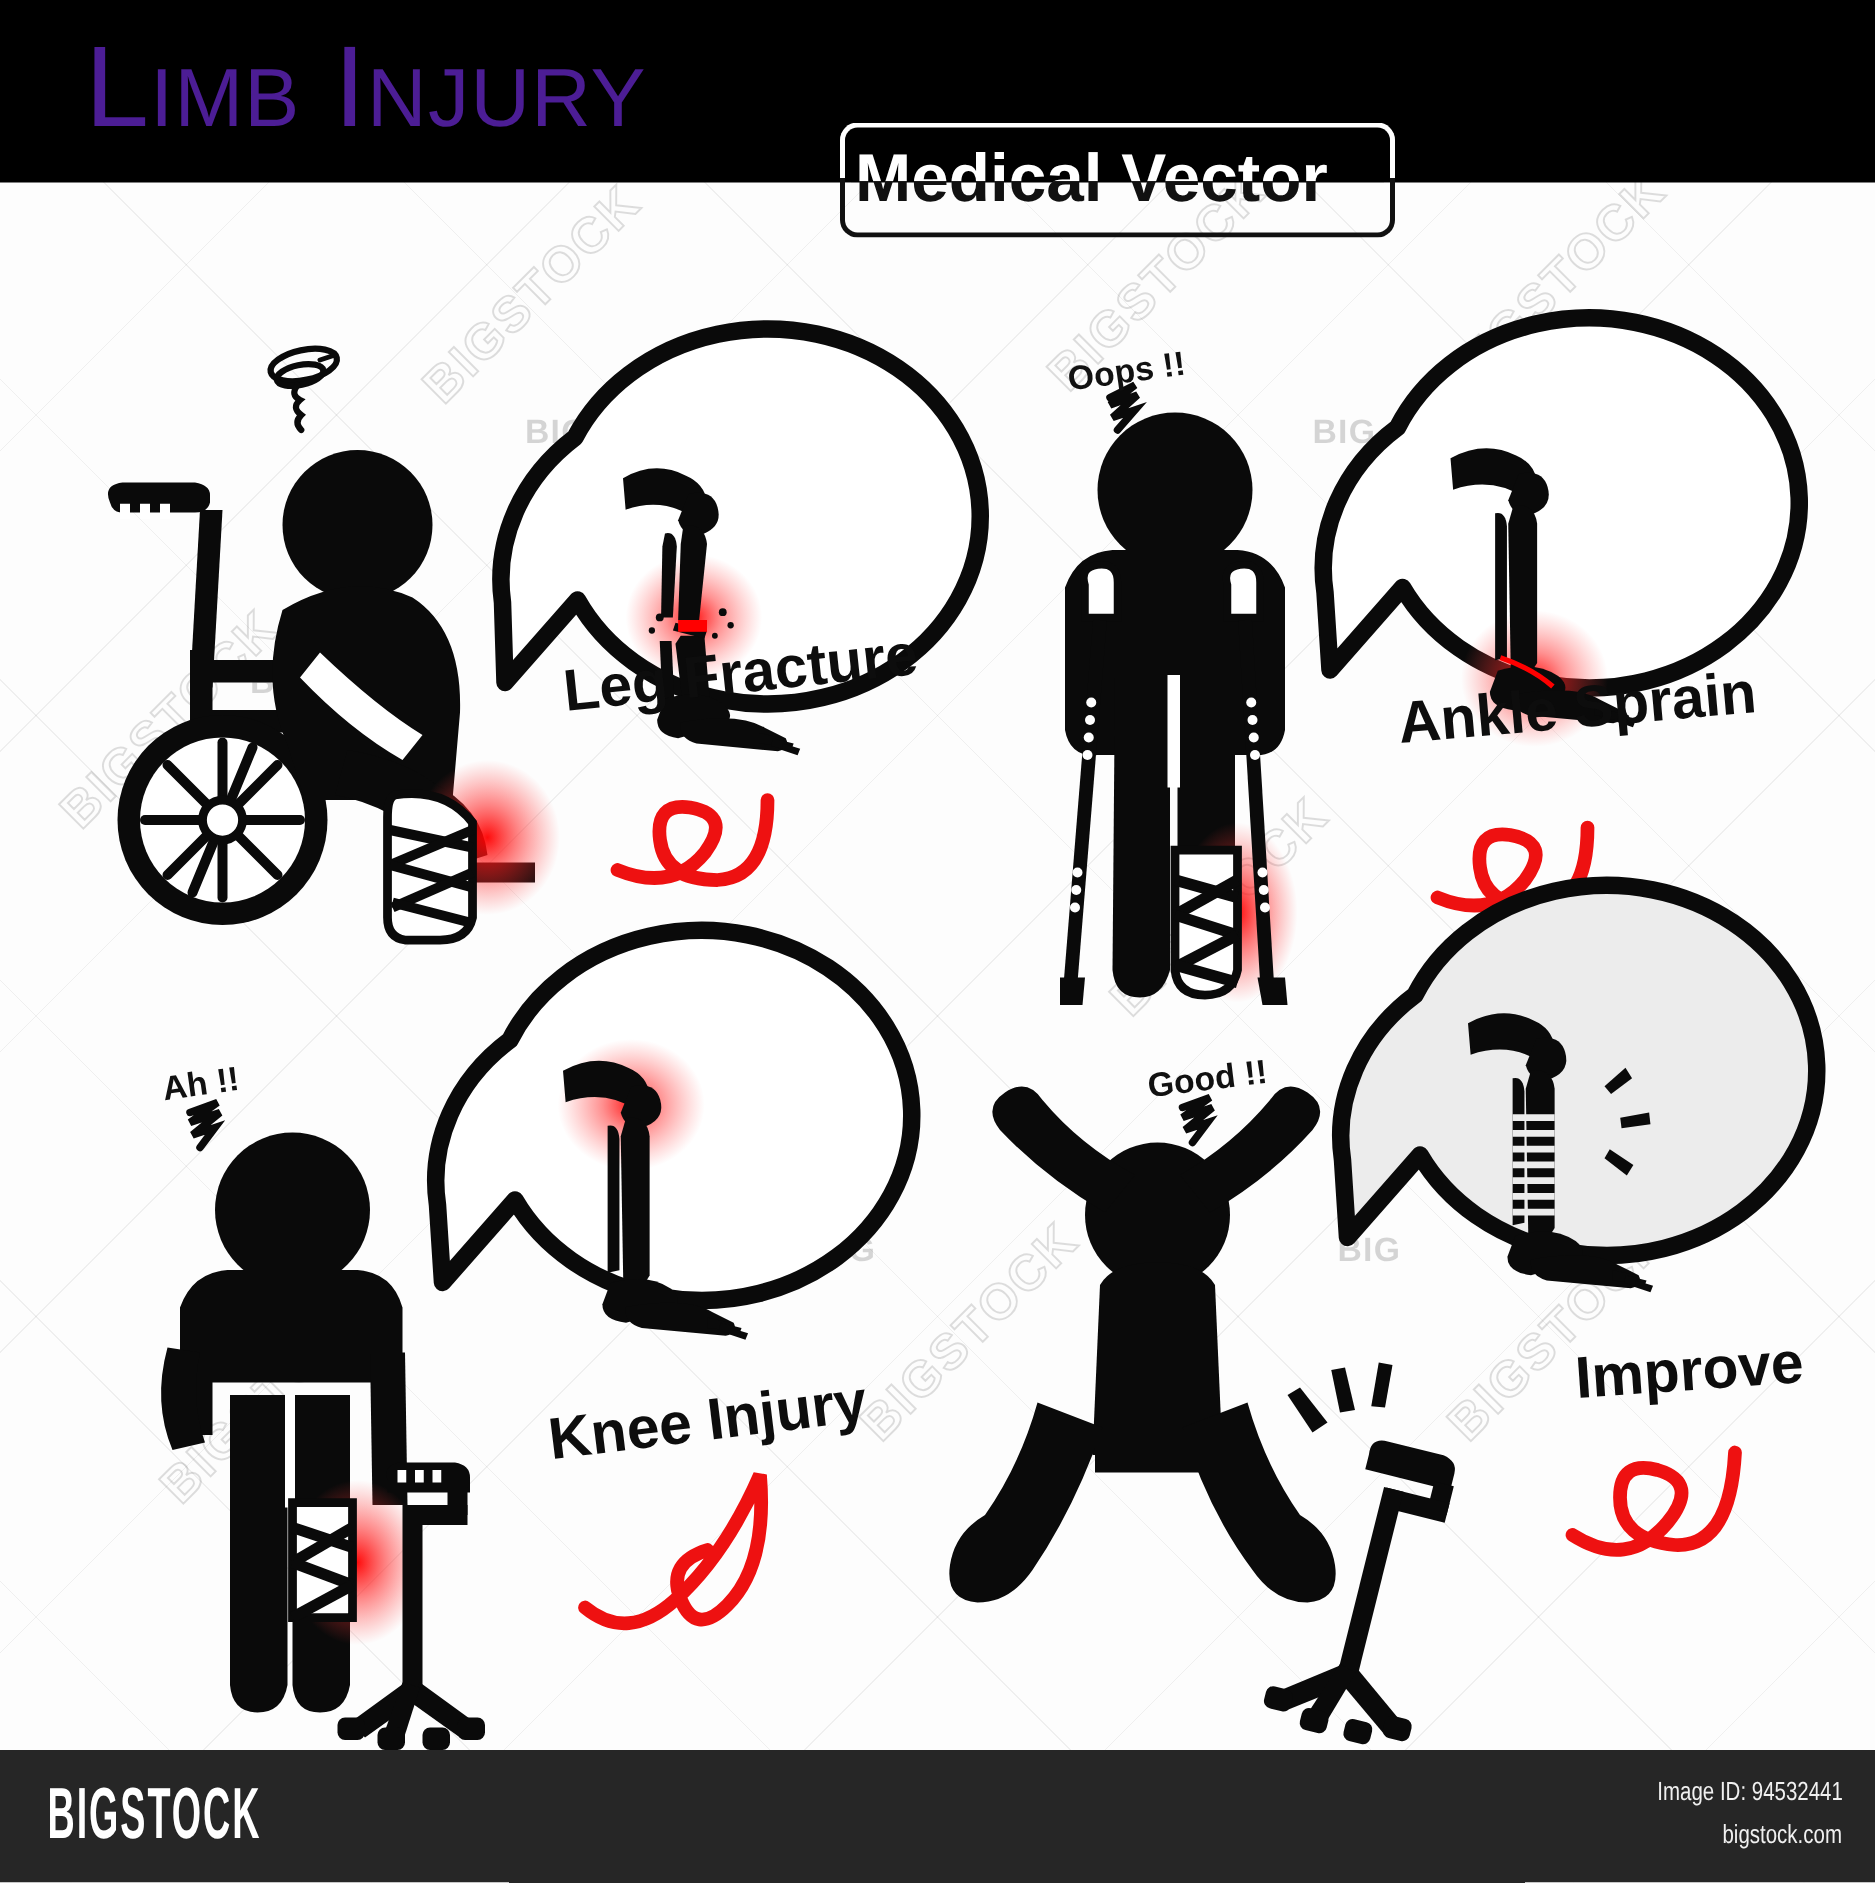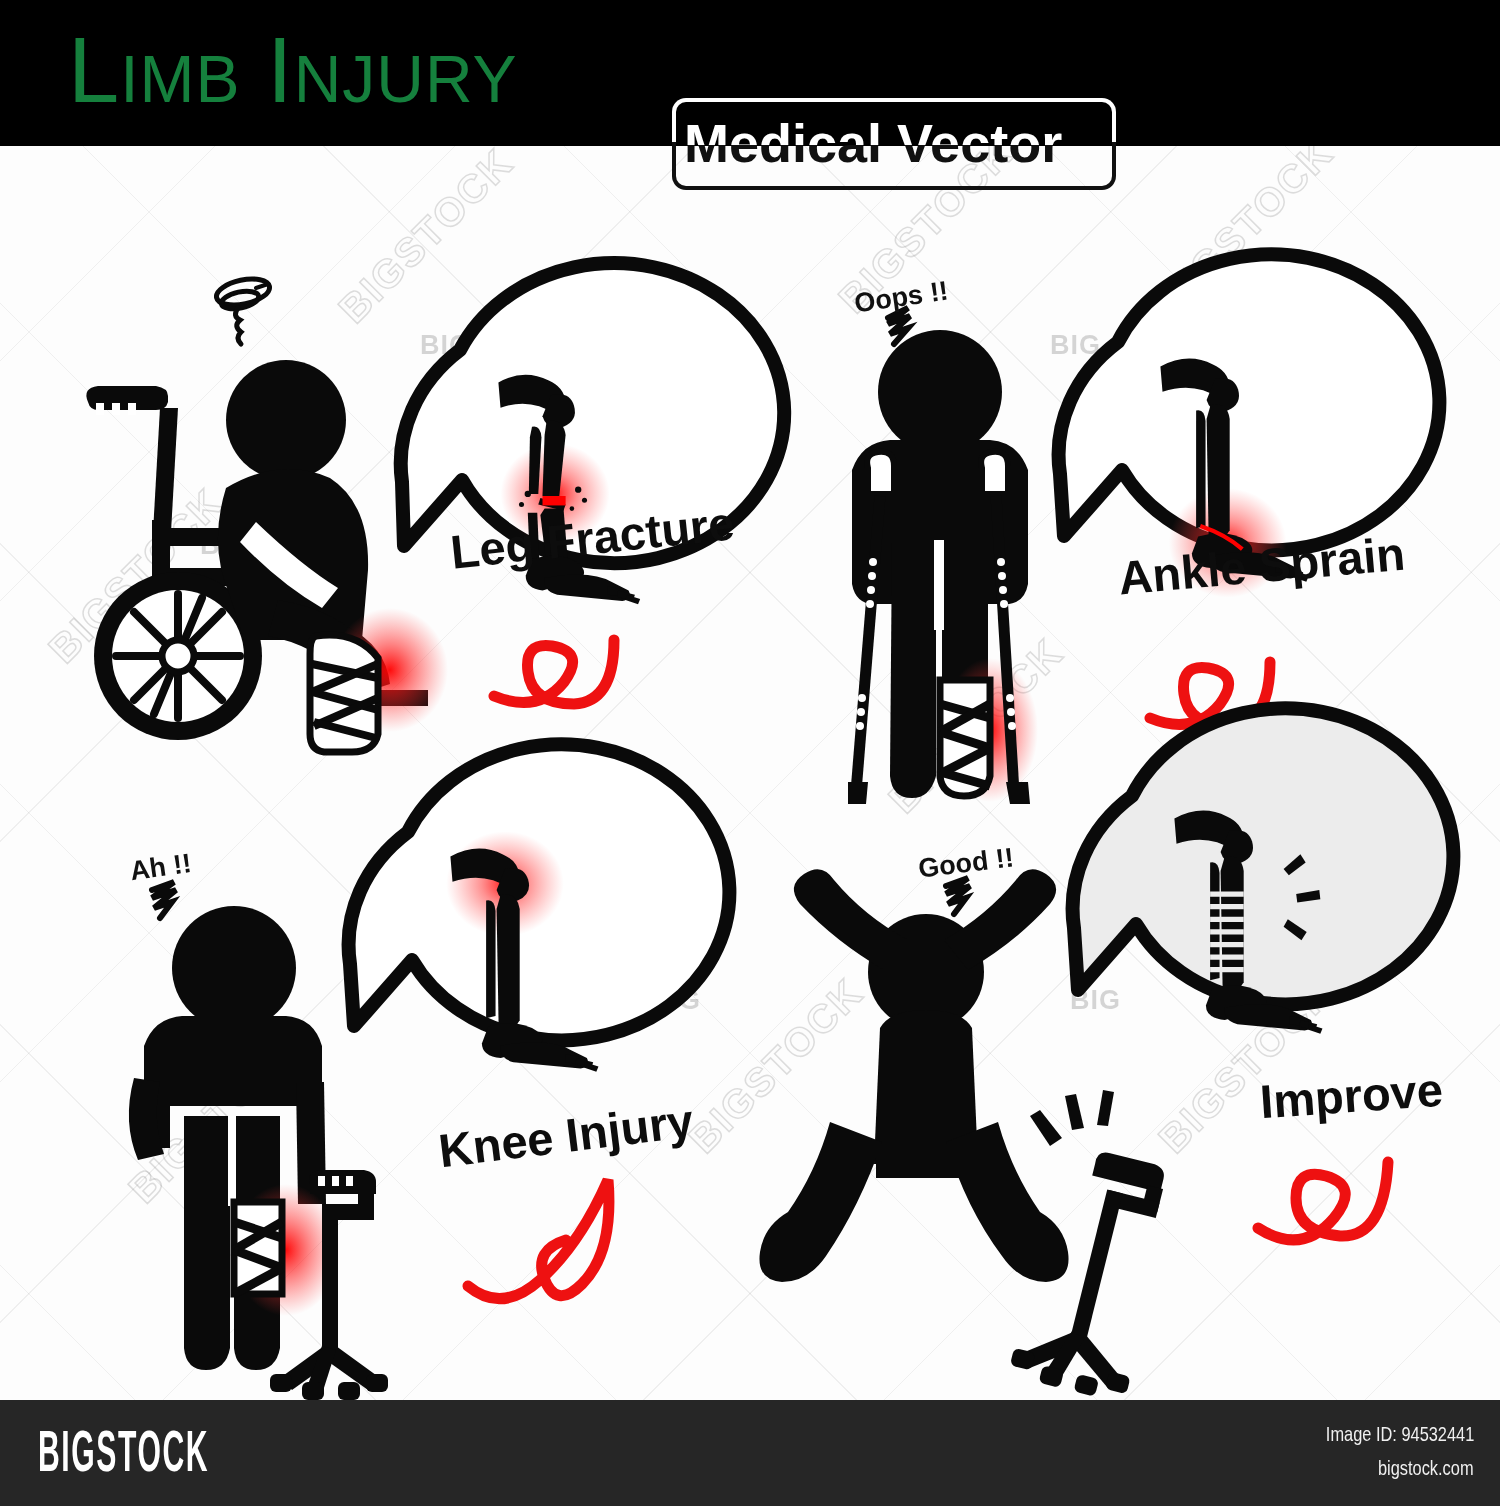--- a/index.html
+++ b/index.html
@@ -31,21 +31,21 @@
     font-family:"Liberation Sans", sans-serif;
   }
 
   
   #header-bar{
     position:absolute; left:0; top:0; width:1500px; height:146px;
     background:#000; z-index:3;
   }
   #page-title{
     position:absolute; left:68px; top:16px; z-index:6;
-    color:#15803d; font-size:92px; line-height:108px;
+    color:#4c1d95; font-size:92px; line-height:108px;
     font-family:"Liberation Sans", sans-serif; font-weight:300;
     letter-spacing:1px; white-space:nowrap;
   }
   #page-title .sc{ font-size:66px; }
 
   
   #badge-wrap{
     position:absolute; left:672px; top:98px; width:444px; height:92px; z-index:7;
   }
   .badge-half{

